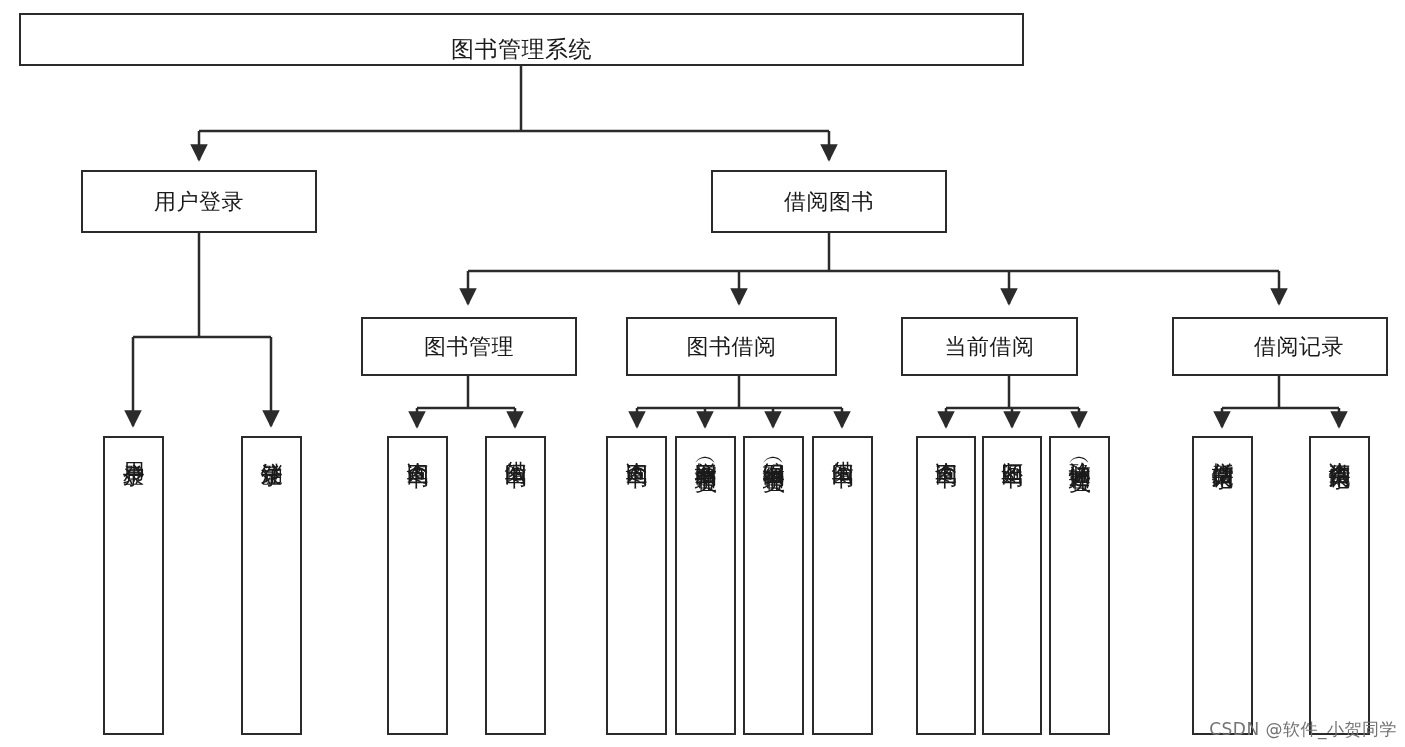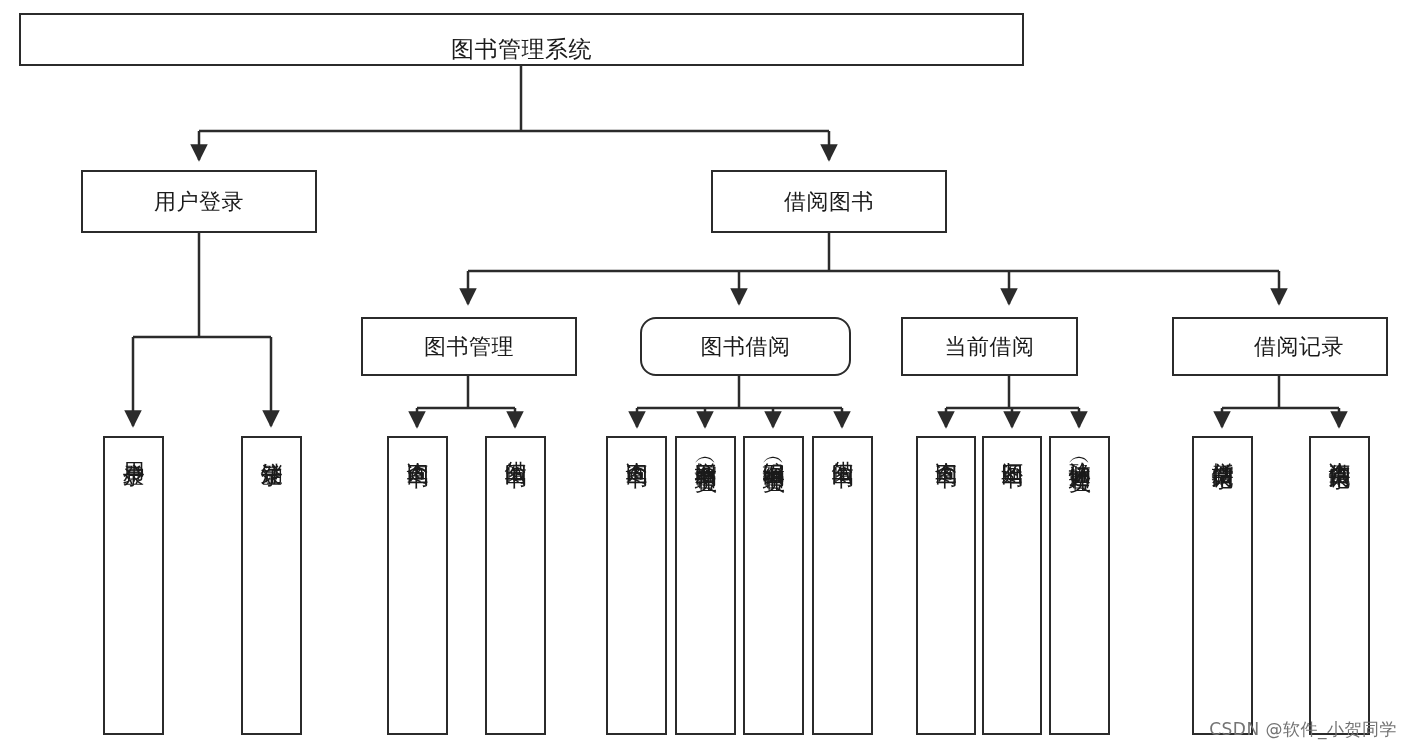--- a/index.html
+++ b/index.html
@@ -132,21 +132,21 @@
   <div class="node" style="left:81px; top:170px; width:236px; height:63px;">
     <span class="label">用户登录</span>
   </div>
   <div class="node" style="left:711px; top:170px; width:236px; height:63px;">
     <span class="label">借阅图书</span>
   </div>
 
   <div class="node" style="left:361px; top:317px; width:216px; height:59px;">
     <span class="label">图书管理</span>
   </div>
-  <div class="node" style="left:640px; top:317px; width:211px; height:59px;border-radius:16px;">
+  <div class="node" style="left:626px; top:317px; width:211px; height:59px;">
     <span class="label">图书借阅</span>
   </div>
   <div class="node" style="left:901px; top:317px; width:177px; height:59px;">
     <span class="label">当前借阅</span>
   </div>
   <div class="node" style="left:1172px; top:317px; width:216px; height:59px;padding-left:38px;">
     <span class="label">借阅记录</span>
   </div>
 
   <div class="node leaf" style="left:103px; top:436px; width:61px; height:299px;">

